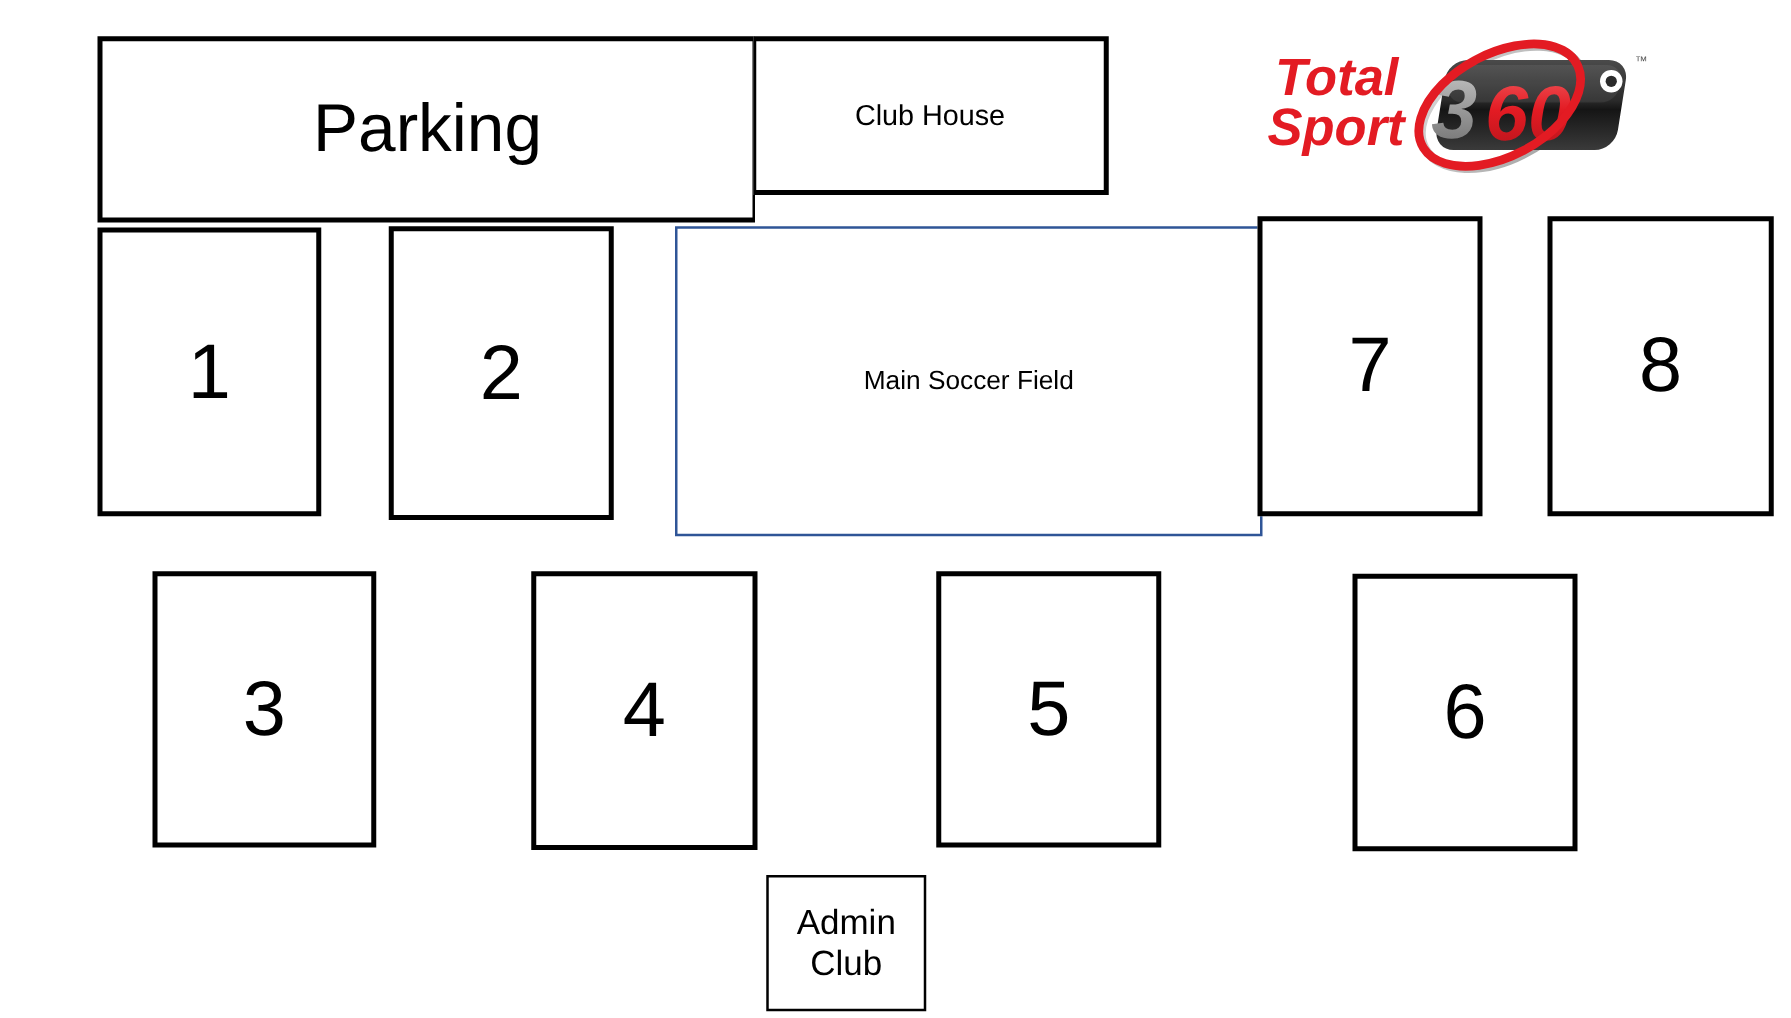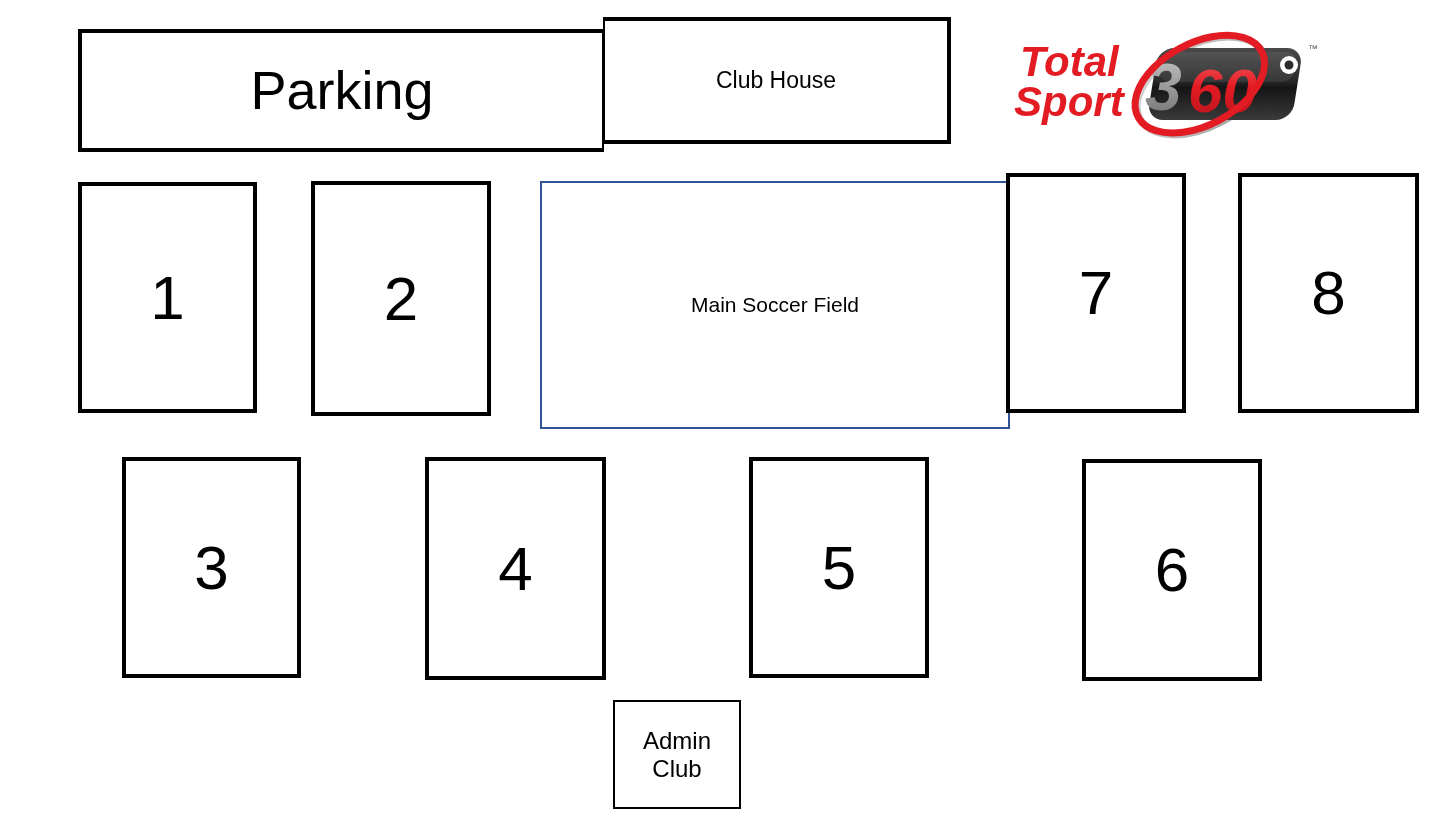--- a/index.html
+++ b/index.html
@@ -43,42 +43,42 @@
     letter-spacing: 0px;
     color: #000000;
   }
 
   
   .label-xl { font-size: 54px; font-weight: 400; }
   .label-md { font-size: 23px; font-weight: 400; }
   .label-sm { font-size: 21px; font-weight: 400; }
 
   
-  #parking-box   { left: 78px;  top: 29px;  width: 526px; height: 123px; border-right-width: 2px; }
-  #clubhouse-box { left: 603px; top: 17px;  width: 348px; height: 127px; border-left-width: 2px; }
+  #parking-box   { left: 78px;  top: 29px;  width: 526px; height: 149px; border-right-width: 2px; }
+  #clubhouse-box { left: 603px; top: 29px;  width: 284px; height: 127px; border-left-width: 2px; }
 
   
   #box-1 { left: 78px;   top: 182px; width: 179px; height: 231px; }
   #box-2 { left: 311px;  top: 181px; width: 180px; height: 235px; }
   #field-box { left: 512px; top: 181px; width: 470px; height: 248px; }
   #box-7 { left: 1006px; top: 173px; width: 180px; height: 240px; }
   #box-8 { left: 1238px; top: 173px; width: 181px; height: 240px; }
 
   
   #box-3 { left: 122px;  top: 457px; width: 179px; height: 221px; }
   #box-4 { left: 425px;  top: 457px; width: 181px; height: 223px; }
   #box-5 { left: 749px;  top: 457px; width: 180px; height: 221px; }
   #box-6 { left: 1082px; top: 459px; width: 180px; height: 222px; }
 
   
   #admin-tent {
     left: 613px; top: 700px; width: 128px; height: 109px;
     border: 2px solid #000000;
     flex-direction: column;
-    font-size: 24px;
+    font-size: 28px;
   }
   #admin-tent .tent-line { display: block; }
 
   
   #logo {
     position: absolute;
     left: 1012px;
     top: 24px;
     width: 330px;
     height: 120px;

